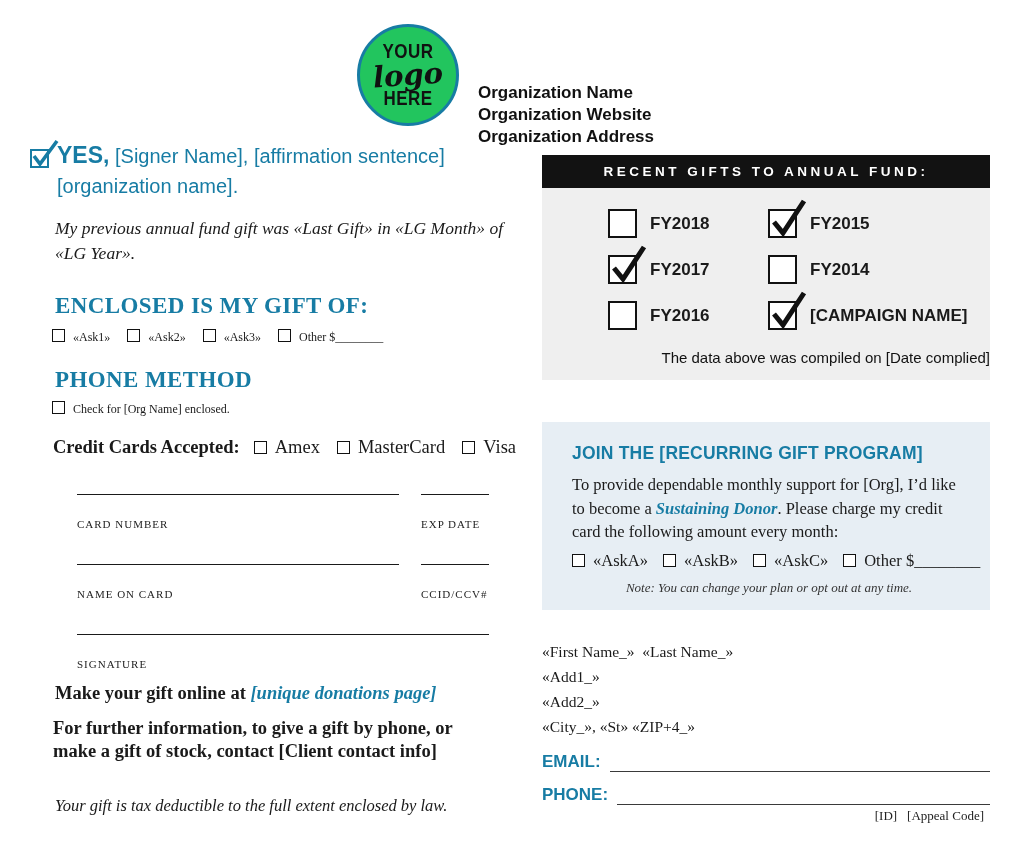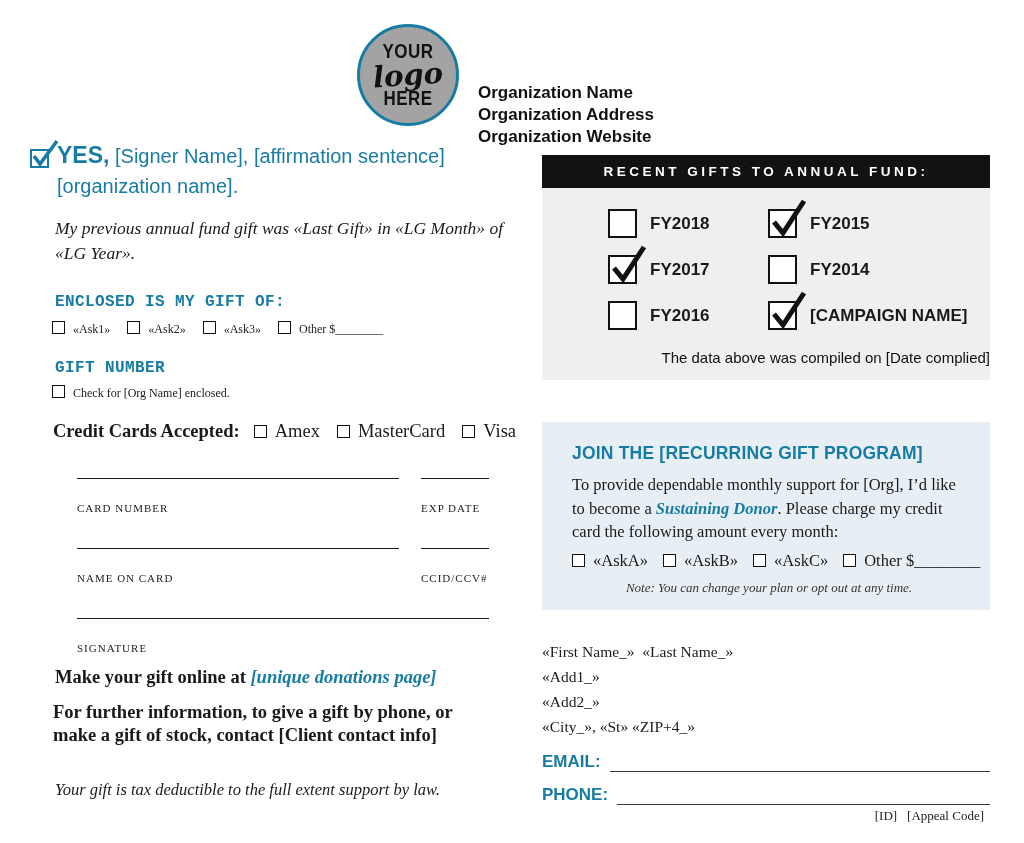--- a/index.html
+++ b/index.html
@@ -15,21 +15,21 @@
     width:1024px;height:843px;position:relative;overflow:hidden;
     font-family:"Liberation Serif","DejaVu Serif",serif;color:var(--ink);
   }
   .sans{font-family:"Liberation Sans","DejaVu Sans",sans-serif;}
 
   
   .logo-circle{
     position:absolute;left:357px;top:24px;width:102px;height:102px;
     border:3px solid var(--accent);border-radius:50%;
     display:flex;flex-direction:column;align-items:center;justify-content:center;
-    background:#a3a3a3;
+    background:#22c55e;
   }
   .logo-top,.logo-bottom{
     font-family:"Liberation Sans","DejaVu Sans",sans-serif;
     font-weight:bold;font-size:17px;letter-spacing:.5px;color:#111;
     transform:scaleY(1.15);line-height:17px;
   }
   .logo-script{
     font-family:"DejaVu Serif","Liberation Serif",serif;
     font-style:italic;font-weight:bold;font-size:29px;line-height:30px;color:#111;
     transform:rotate(-4deg);
@@ -49,22 +49,22 @@
     border:2.6px solid var(--accent);background:#fff;
   }
   .yes-box .tick{position:absolute;left:0px;top:-12px;width:27px;height:30px;overflow:visible;}
   .yes-box .tick path{fill:none;stroke:var(--accent);stroke-width:3.6;}
   .yes-main{font-size:20px;line-height:30px;color:var(--accent);}
   .yes-main b{font-size:23px;font-weight:bold;}
 
   .prev-gift{margin-top:15px;font-style:italic;font-size:17.5px;line-height:25px;width:452px;}
 
   .sec-heading{
-    font-family:Liberation Mono, monospace;
-    font-weight:bold;font-size:16px;color:var(--accent);letter-spacing:.4px;
+    font-family:Liberation Serif, serif;
+    font-weight:bold;font-size:23px;color:var(--accent);letter-spacing:.4px;
   }
   .mt28{margin-top:27px;} .mt22{margin-top:22px;}
 
   .opt-row{display:flex;align-items:baseline;font-size:12px;margin-left:22px;margin-top:9px;flex-wrap:nowrap;}
   .opt{display:flex;align-items:baseline;margin-right:17px;white-space:nowrap;}
   .cbx{
     display:inline-block;width:13px;height:13px;border:1.7px solid #111;
     background:#fff;margin-right:8px;transform:translateY(1px);flex:none;
   }
   .cc-row{display:flex;align-items:baseline;margin-left:23px;margin-top:20px;font-size:18.5px;}
@@ -142,22 +142,22 @@
 </head>
 <body>
 
 <div class="logo-circle">
   <div class="logo-top">YOUR</div>
   <div class="logo-script">logo</div>
   <div class="logo-bottom">HERE</div>
 </div>
 <div class="org-block sans">
   <div>Organization Name</div>
+  <div>Organization Website</div>
   <div>Organization Address</div>
-  <div>Organization Website</div>
 </div>
 
 <div class="left-col">
 
   <div class="yes-row">
     <span class="yes-box">
       <svg class="tick" viewBox="0 0 27 30">
         <path d="M2 17 L8 25 L25 2"></path>
       </svg>
     </span>
@@ -182,21 +182,21 @@
     <span class="opt">
         <span class="cbx"></span>
         <span>«Ask3»</span>
       </span>
     <span class="opt">
         <span class="cbx"></span>
         <span>Other $________</span>
       </span>
   </div>
 
-  <div class="sec-heading ind mt22">GIFT NUMBER</div>
+  <div class="sec-heading ind mt22">PHONE METHOD</div>
   <div class="opt-row" style="margin-top:7px;">
     <span class="opt">
         <span class="cbx"></span>
         <span>Check for [Org Name] enclosed.</span>
       </span>
   </div>
 
   <div class="cc-row">
     <span class="cc-label">Credit Cards Accepted:</span>
     <span class="opt">
@@ -244,21 +244,21 @@
 
   <div class="online-line">
     <span>Make your gift online at </span><span class="online-link">[unique donations page]</span>
   </div>
 
   <div class="further">
     <div>For further information, to give a gift by phone, or</div>
     <div>make a gift of stock, contact [Client contact info]</div>
   </div>
 
-  <div class="tax-note">Your gift is tax deductible to the full extent support by law.</div>
+  <div class="tax-note">Your gift is tax deductible to the full extent enclosed by law.</div>
 </div>
 
 <div class="right-col">
 
   <div class="recent-bar">
     <span>RECENT GIFTS TO ANNUAL FUND:</span>
   </div>
 
   <div class="recent-panel">
     <div class="fy-grid">

